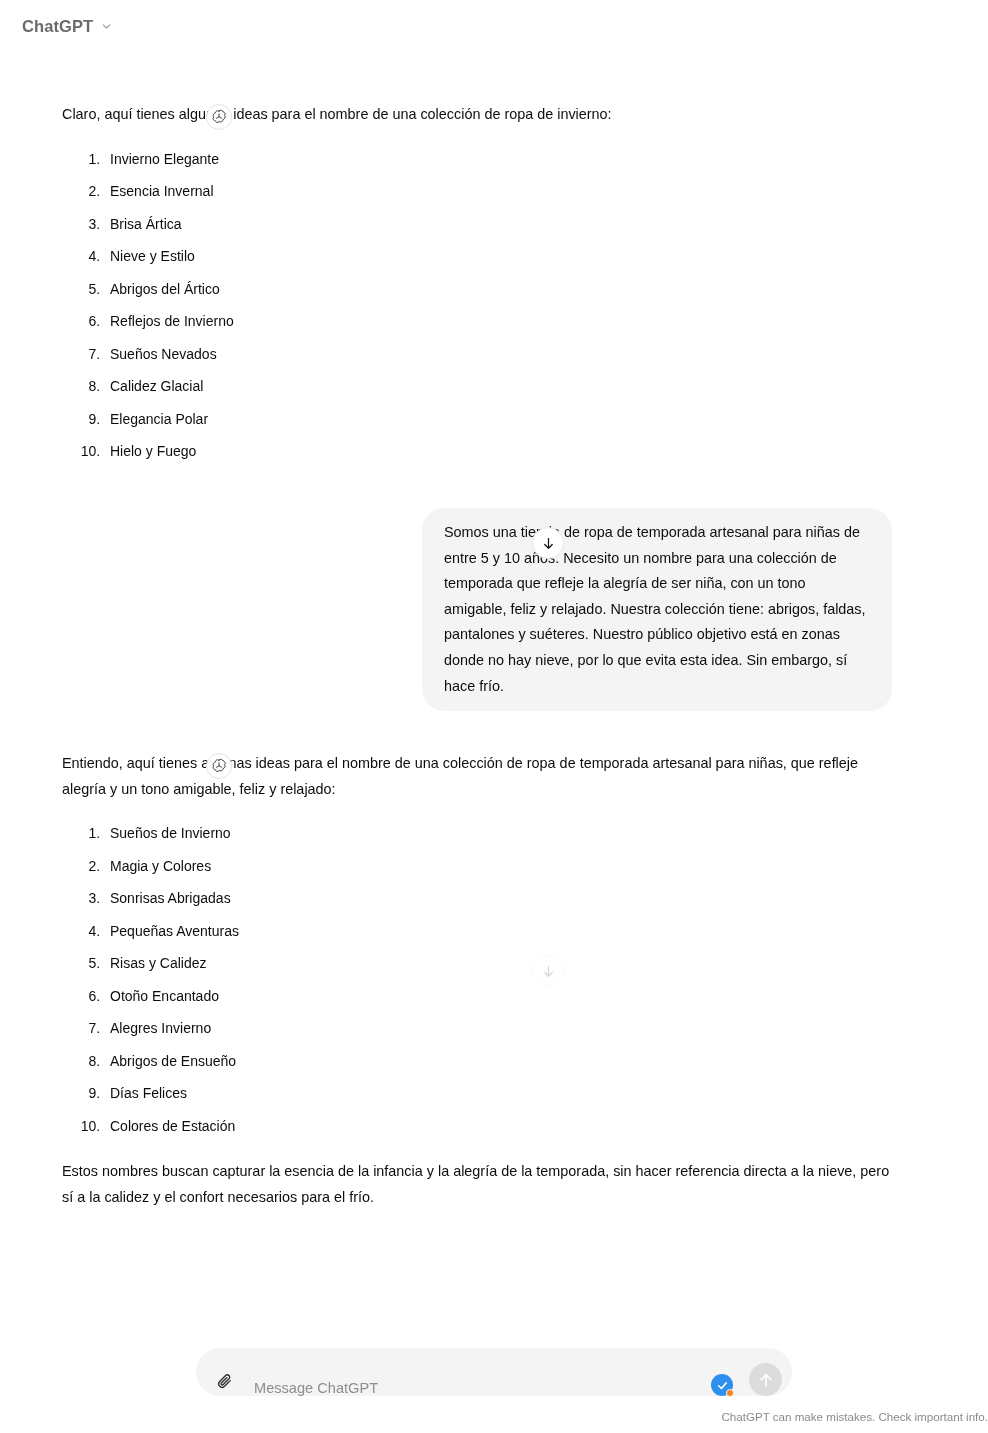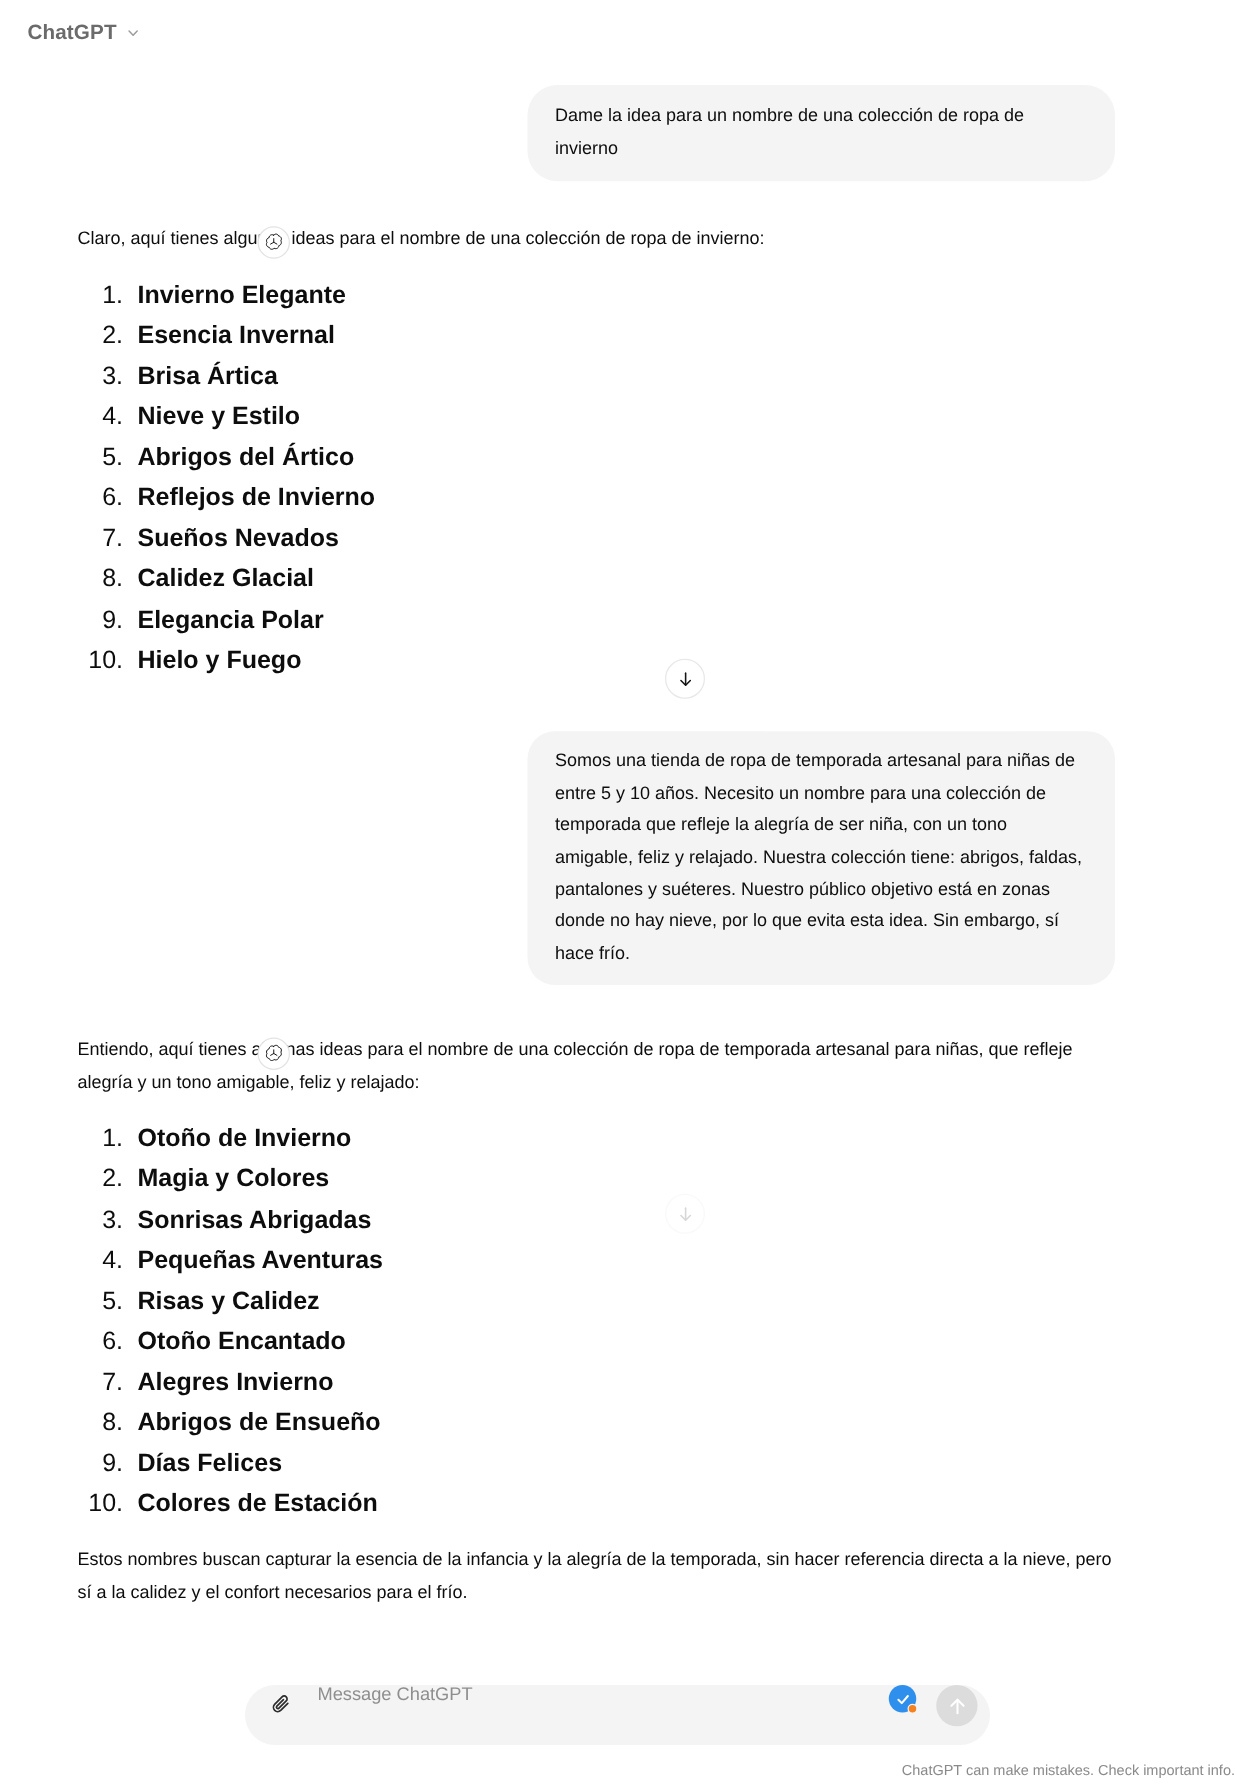--- a/index.html
+++ b/index.html
@@ -113,22 +113,22 @@
   .bot-body p { margin: 0; }
   .bot-body p + ol { margin-top: 20px; }
   .bot-body ol + p { margin-top: 22px; }
 
   ol.idea-list {
     margin: 0;
     padding-left: 42px;
     list-style: decimal;
   }
   ol.idea-list li {
-    font-weight: 700;
-    font-size: 20px;
+    font-weight: 400;
+    font-size: 14px;
     line-height: 22px;
     margin-bottom: 10.5px;
     padding-left: 6px;
   }
   ol.idea-list li:last-child { margin-bottom: 0; }
   ol.idea-list li::marker { font-weight: 400; color: #0d0d0d; }
 
   
   .scroll-btn {
     position: absolute;
@@ -154,21 +154,21 @@
   
   .composer-wrap {
     flex: 0 0 auto;
     padding: 0 196px 0 196px;
   }
   .composer {
     height: 48px;
     background: #f4f4f4;
     border-radius: 26px;
     display: flex;
-    align-items: flex-start;
+    align-items: flex-end;
     padding: 0 10px 0 14px;
     gap: 10px;
   }
   .attach-btn {
     width: 30px; height: 30px;
     border-radius: 50%;
     display: flex;
     align-items: center;
     justify-content: center;
     color: #2c2c2c;
@@ -247,25 +247,20 @@
         <svg class="chev" viewBox="0 0 24 24" fill="none" stroke="currentColor" stroke-width="2.2" stroke-linecap="round" stroke-linejoin="round">
           <polyline points="6 9 12 15 18 9"></polyline>
         </svg>
       </span>
     </div>
   </div>
 
   <div class="thread">
     <div class="thread-inner">
 
-      <div class="turn">
-        <div class="row-user">
-          <div class="bubble single">Dame la idea para un nombre de una colección de ropa de invierno</div>
-        </div>
-      </div>
 
       <div class="turn" style="margin-top:34px">
         <div class="row-bot">
           <div class="avatar">
             <span>
               <svg viewBox="0 0 24 24" fill="none" stroke="#0d0d0d" stroke-width="1.15" stroke-linecap="round" stroke-linejoin="round">
                 <path d="M12 3.1c-1.7-1-3.9-.5-5 1.1-.4.6-.6 1.3-.6 2-1.8.3-3.1 1.9-3.1 3.8 0 .7.2 1.4.6 2-1.1 1.5-.9 3.7.6 4.9.6.5 1.3.8 2 .8.5 1.8 2.3 2.8 4.1 2.3.7-.2 1.3-.6 1.8-1.1 1.7 1 3.9.5 5-1.1.4-.6.6-1.3.6-2 1.8-.3 3.1-1.9 3.1-3.8 0-.7-.2-1.4-.6-2 1.1-1.5.9-3.7-.6-4.9-.6-.5-1.3-.8-2-.8-.5-1.8-2.3-2.8-4.1-2.3-.7.2-1.3.6-1.8 1.1z"></path>
                 <path d="M12 7.3v4.4l3.8 2.2"></path>
                 <path d="M12 11.7l-3.8 2.2"></path>
               </svg>
@@ -302,21 +297,21 @@
               <svg viewBox="0 0 24 24" fill="none" stroke="#0d0d0d" stroke-width="1.15" stroke-linecap="round" stroke-linejoin="round">
                 <path d="M12 3.1c-1.7-1-3.9-.5-5 1.1-.4.6-.6 1.3-.6 2-1.8.3-3.1 1.9-3.1 3.8 0 .7.2 1.4.6 2-1.1 1.5-.9 3.7.6 4.9.6.5 1.3.8 2 .8.5 1.8 2.3 2.8 4.1 2.3.7-.2 1.3-.6 1.8-1.1 1.7 1 3.9.5 5-1.1.4-.6.6-1.3.6-2 1.8-.3 3.1-1.9 3.1-3.8 0-.7-.2-1.4-.6-2 1.1-1.5.9-3.7-.6-4.9-.6-.5-1.3-.8-2-.8-.5-1.8-2.3-2.8-4.1-2.3-.7.2-1.3.6-1.8 1.1z"></path>
                 <path d="M12 7.3v4.4l3.8 2.2"></path>
                 <path d="M12 11.7l-3.8 2.2"></path>
               </svg>
             </span>
           </div>
           <div class="bot-body">
             <p>Entiendo, aquí tienes algunas ideas para el nombre de una colección de ropa de temporada artesanal para niñas, que refleje alegría y un tono amigable, feliz y relajado:</p>
             <ol class="idea-list">
-              <li>Otoño de Invierno</li>
+              <li>Sueños de Invierno</li>
               <li>Magia y Colores</li>
               <li>Sonrisas Abrigadas</li>
               <li>Pequeñas Aventuras</li>
               <li>Risas y Calidez</li>
               <li>Otoño Encantado</li>
               <li>Alegres Invierno</li>
               <li>Abrigos de Ensueño</li>
               <li>Días Felices</li>
               <li>Colores de Estación</li>
             </ol>

